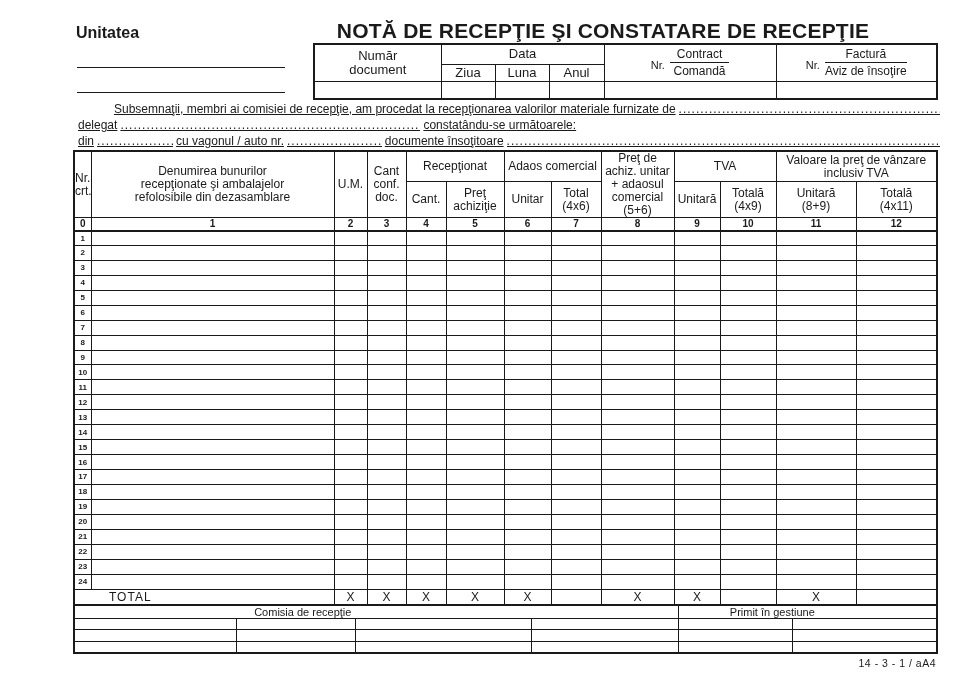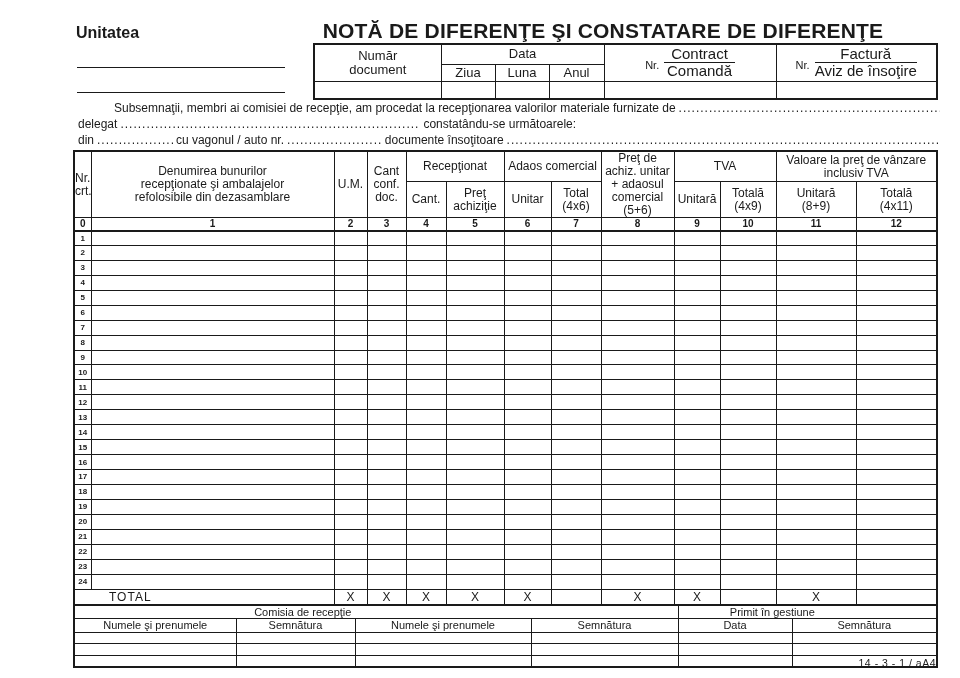--- a/index.html
+++ b/index.html
@@ -22,27 +22,27 @@
 
   
   .doc-wrap { position:absolute; left:313px; top:43px; }
   .doc { width:623px; border:2px solid var(--ink); }
   .doc td { font-size:13px; line-height:14px; }
   .doc tr.r1 td { height:20px; }
   .doc tr.r2 td { height:17px; }
   .doc tr.r3 td { height:18px; }
   .nrcell { display:flex; align-items:center; justify-content:center; gap:5px; }
   .nr-small { font-size:11px; position:relative; top:2px; }
-  .frac { display:inline-block; font-size:15px; line-height:14px; }
+  .frac { display:inline-block; font-size:12px; line-height:14px; }
   .frac .over { display:block; border-bottom:1px solid var(--ink); padding:0 7px 1px; }
   .frac .under { display:block; padding-top:1px; }
 
   
   .intro { position:absolute; left:75px; top:100px; width:865px; font-size:12px; }
-  .iline { display:flex; align-items:center; height:16px; white-space:nowrap; }
+  .iline { display:flex; align-items:flex-end; height:16px; white-space:nowrap;text-decoration:underline; }
   .iline span.t { flex:0 0 auto; padding:0 3px; }
   .dt { overflow:hidden; height:14px; }
   .dt::after { content:"..................................................................................................................................................................................................."; letter-spacing:1px; font-size:12px; }
   .dt.fill { flex:1 1 auto; }
   .ind { flex:0 0 36px; }
 
   
   .grid-wrap { position:absolute; left:73px; top:150px; width:863px; }
   .main { width:863px; border:2px solid var(--ink); border-bottom-width:1px; }
   .main th { font-size:12px; line-height:13px; }
@@ -69,21 +69,21 @@
   .form-code { position:absolute; right:24px; top:657px; font-size:10.5px; letter-spacing:.5px; }
 </style>
 </head>
 <body>
 
 <div class="page">
 
   <div class="unit-label">Unitatea</div>
   <div class="unit-line l1"></div>
   <div class="unit-line l2"></div>
-  <div class="main-title">NOTĂ DE DIFERENŢE ŞI CONSTATARE DE DIFERENŢE</div>
+  <div class="main-title">NOTĂ DE RECEPŢIE ŞI CONSTATARE DE RECEPŢIE</div>
 
   <div class="doc-wrap">
     <table class="doc">
       <colgroup>
           <col style="width:127px">
           <col style="width:54px">
           <col style="width:54px">
           <col style="width:55px">
           <col style="width:172px">
           <col style="width:161px">
@@ -617,28 +617,20 @@
           <col style="width:176px">
         <col style="width:147px">
           <col style="width:114px">
           <col style="width:145px">
       </colgroup>
       <tbody>
           <tr class="sec">
         <td colspan="4" class="pad-comisia">Comisia de recepţie</td>
         <td colspan="2" class="pad-primit">Primit în gestiune</td>
       </tr>
-      <tr class="hdr">
-        <td>Numele şi prenumele</td>
-        <td>Semnătura</td>
-        <td>Numele şi prenumele</td>
-        <td>Semnătura</td>
-        <td>Data</td>
-        <td>Semnătura</td>
-      </tr>
       </tbody>
         <tbody class="sig">
           <tr>
             <td></td>
             <td></td>
             <td></td>
             <td></td>
             <td></td>
             <td></td>
           </tr>

